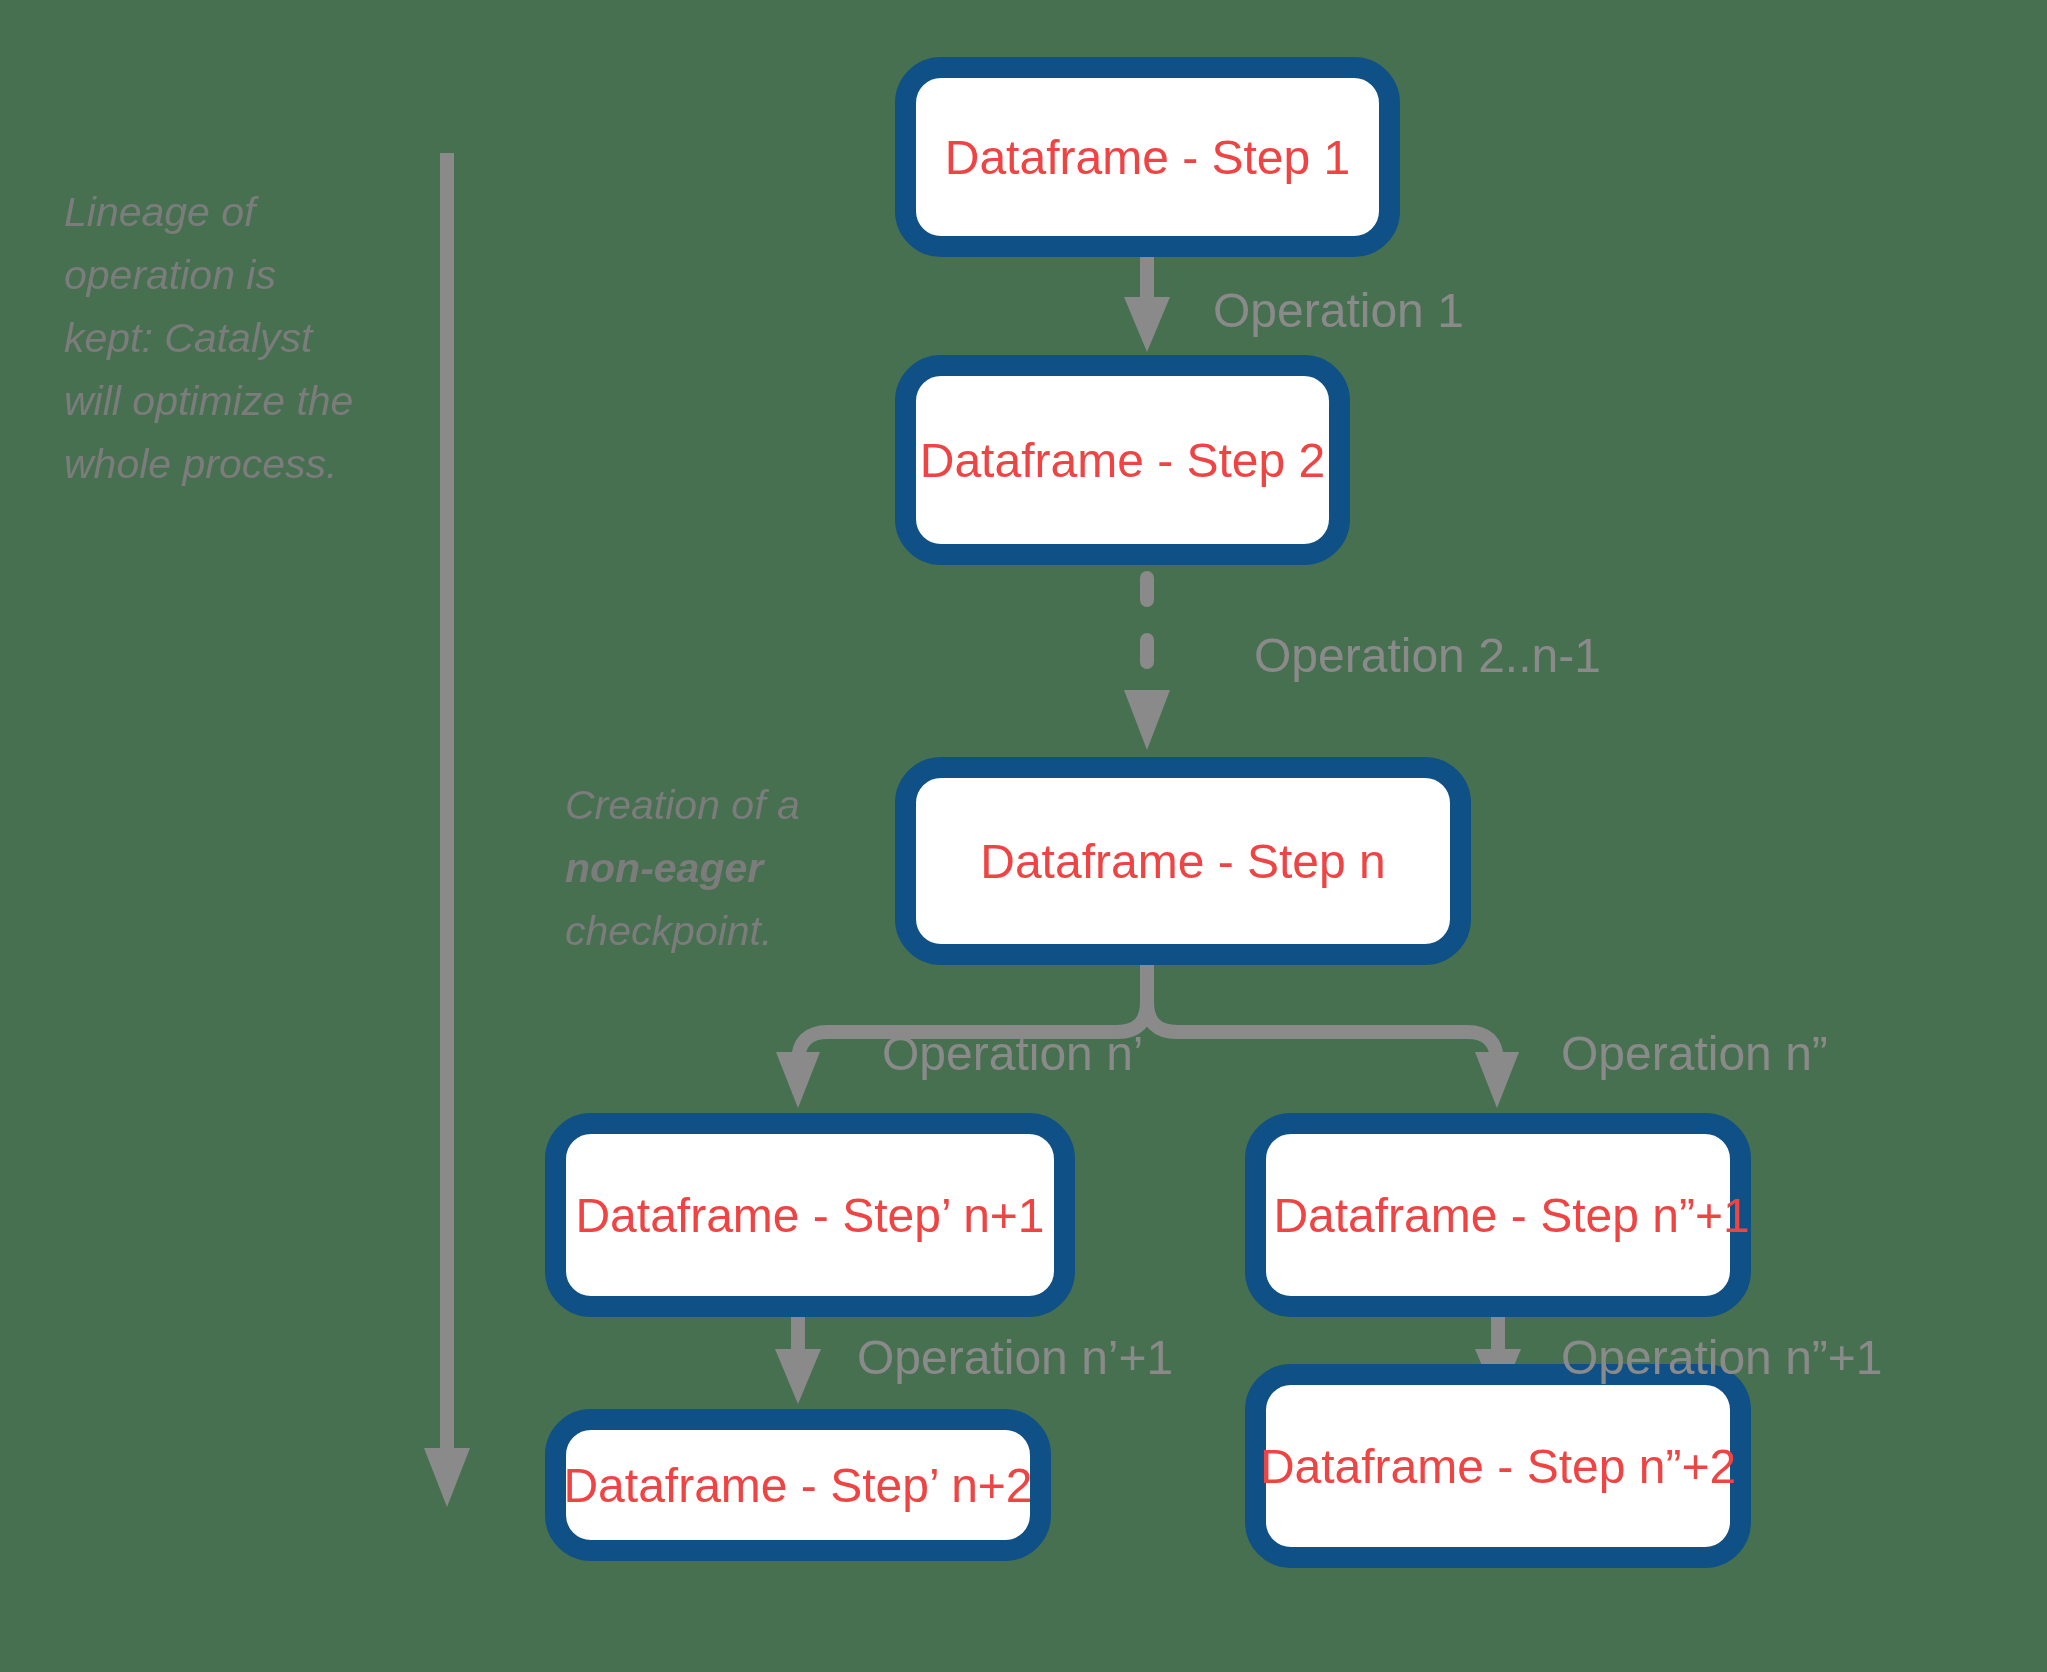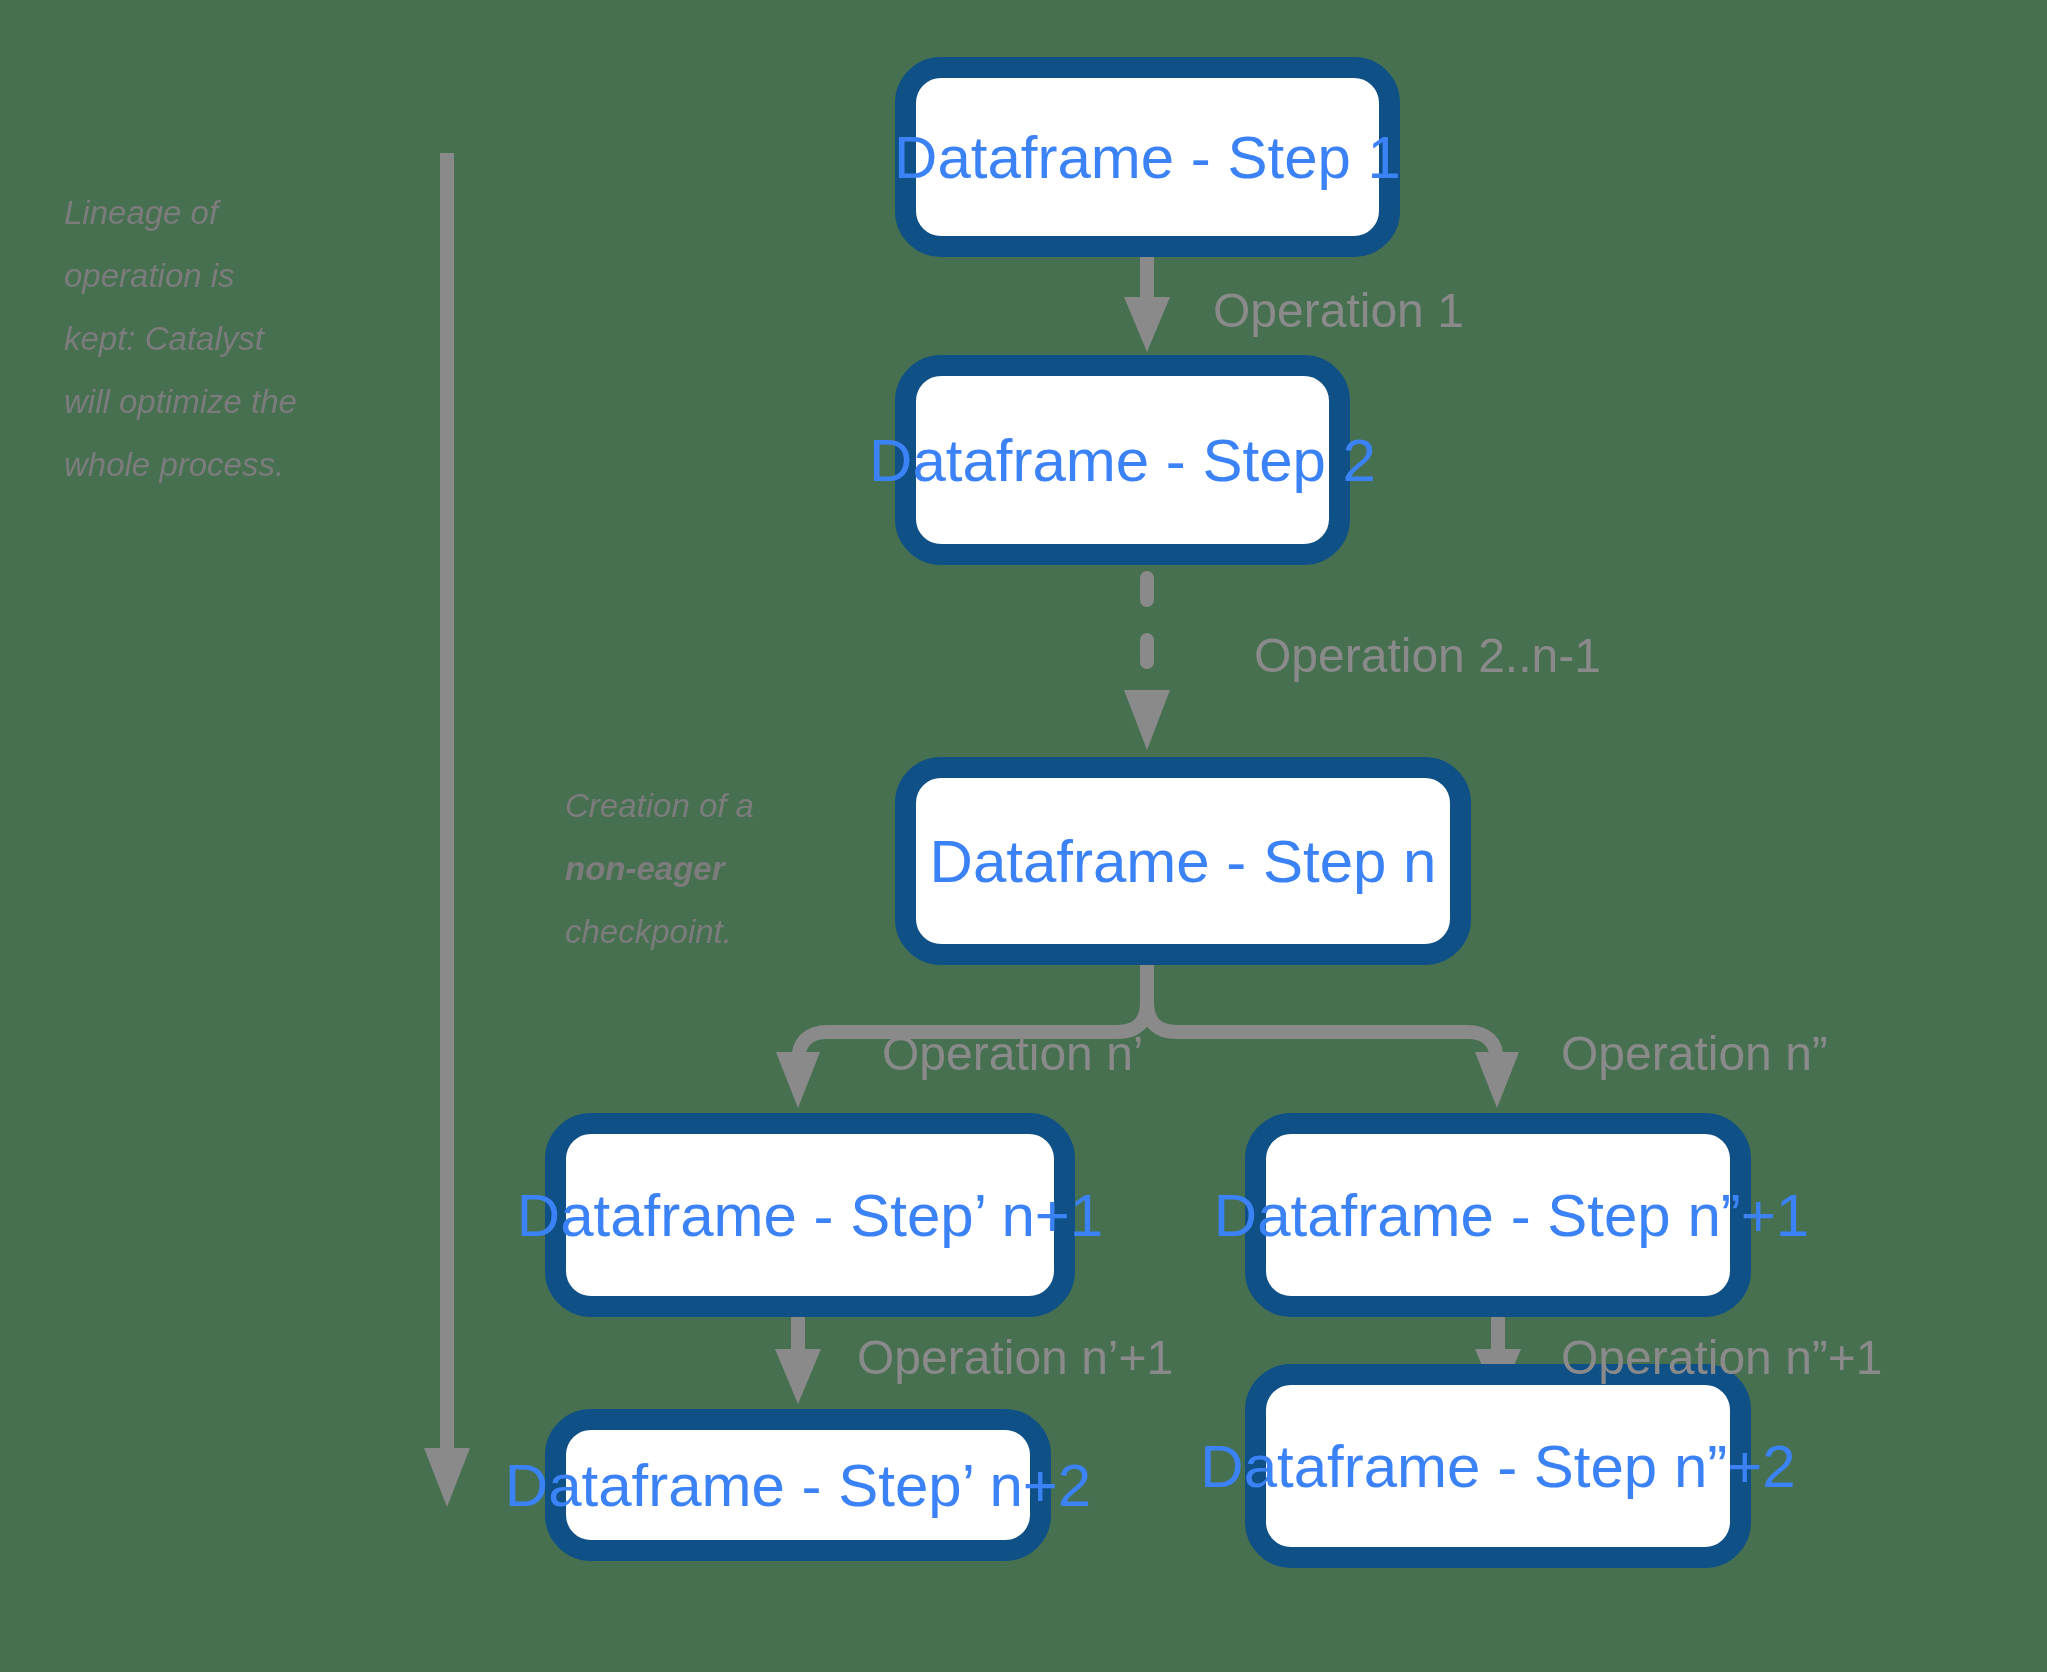--- a/index.html
+++ b/index.html
@@ -23,34 +23,34 @@
     position: absolute;
     box-sizing: border-box;
     background: #ffffff;
     border: 21px solid #0f5086;
     border-radius: 46px;
     display: flex;
     align-items: center;
     justify-content: center;
   }
   .node span {
-    color: #3b82f6;
-    font-size: 60px;
+    color: #ef4444;
+    font-size: 48px;
     white-space: nowrap;
   }
   .edge-label {
     position: absolute;
     color: #8a8a8a;
     font-size: 48px;
     white-space: nowrap;
   }
   .note {
     position: absolute;
     color: #7c7c7c;
-    font-size: 33px;
+    font-size: 41px;
     font-style: italic;
     line-height: 63px;
   }
   .note .bold { font-weight: bold; }
   
   #n-step1   { left: 895px;  top: 57px;   width: 505px; height: 200px; }
   #n-step2   { left: 895px;  top: 355px;  width: 455px; height: 210px; text-align: center; }
   #n-stepn   { left: 895px;  top: 757px;  width: 576px; height: 208px; justify-content: center; }
   #n-steppn1 { left: 545px;  top: 1113px; width: 530px; height: 204px; }
   #n-stepqn1 { left: 1245px; top: 1113px; width: 506px; height: 204px; padding-left: 27px; }

